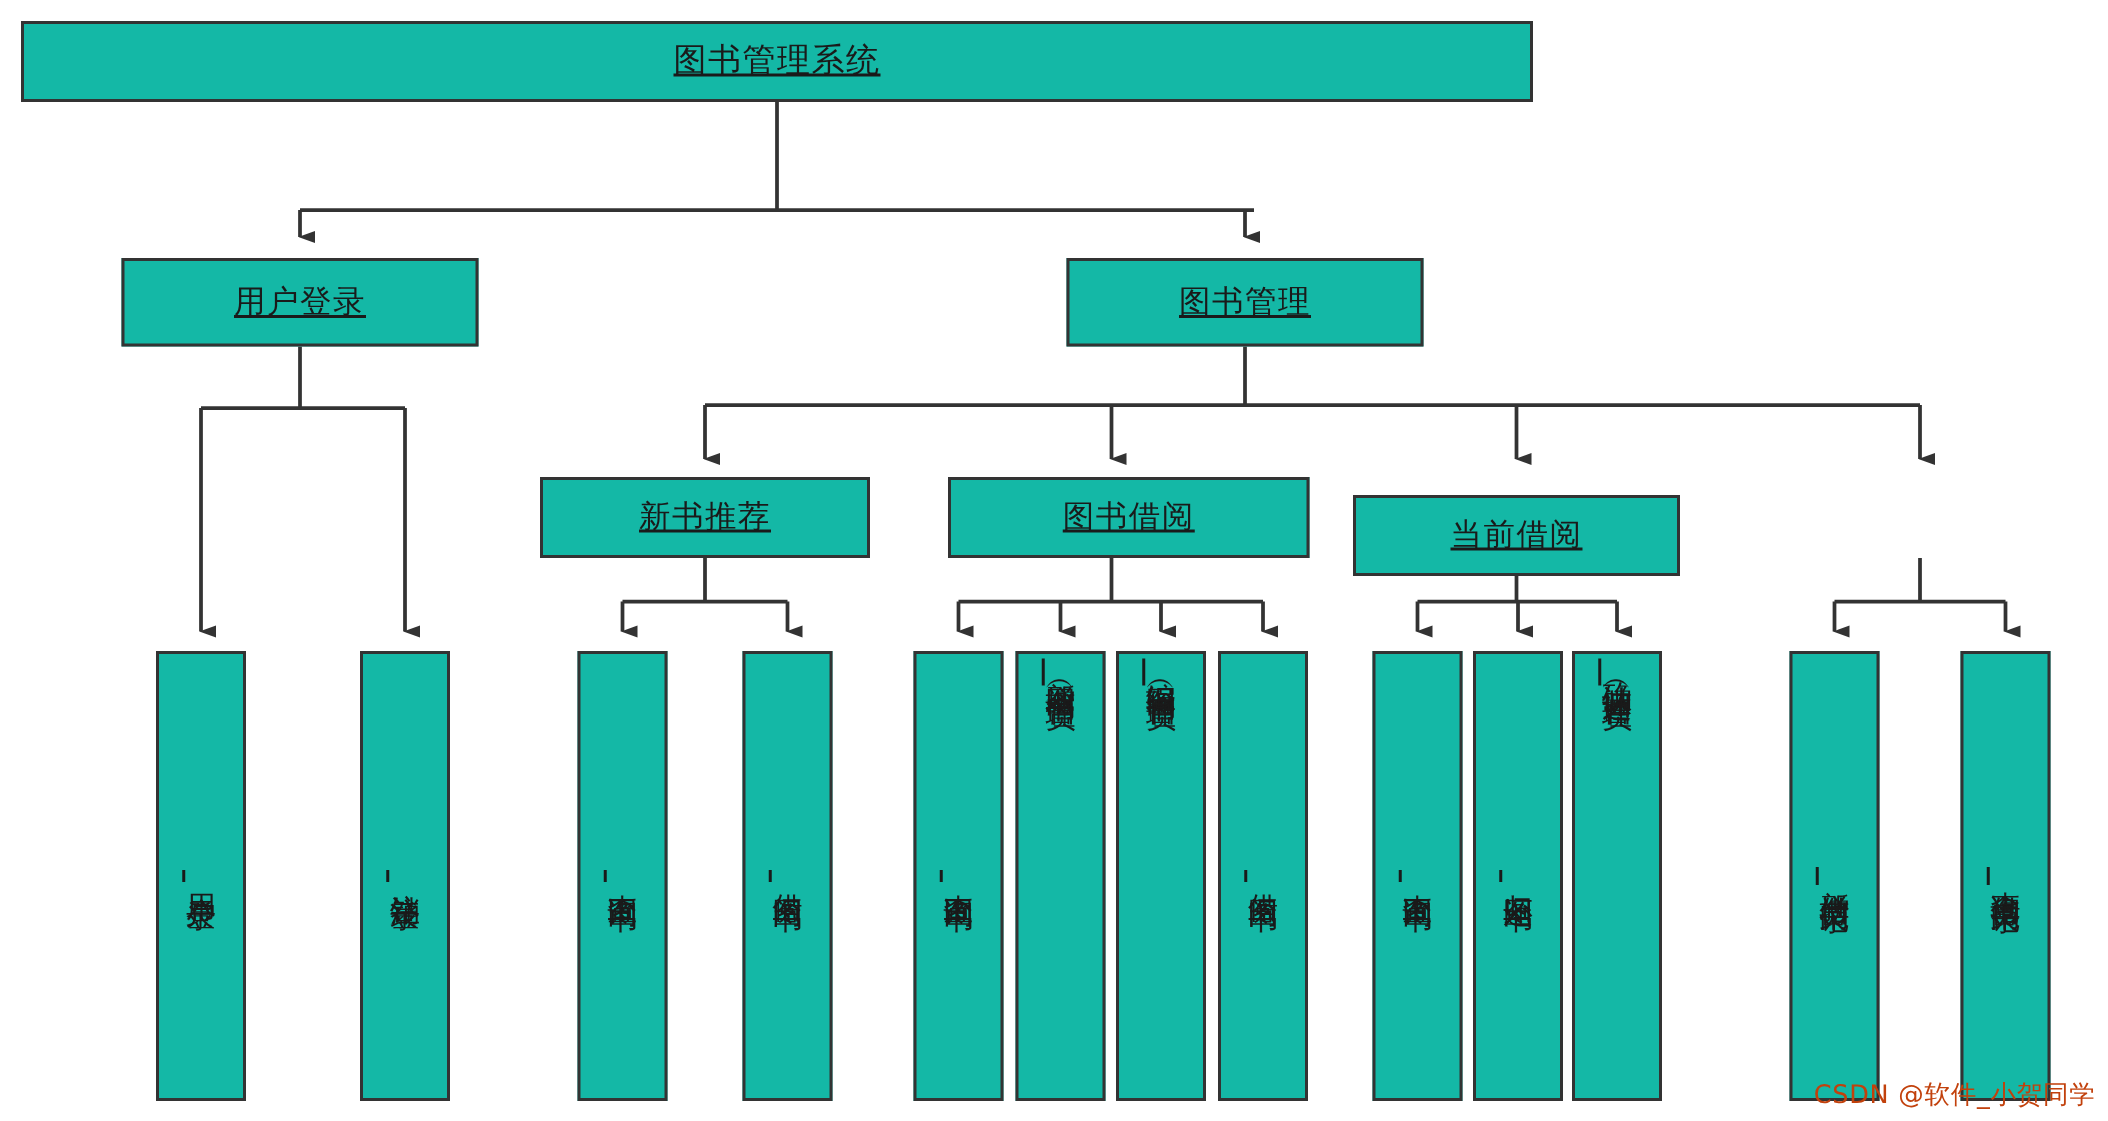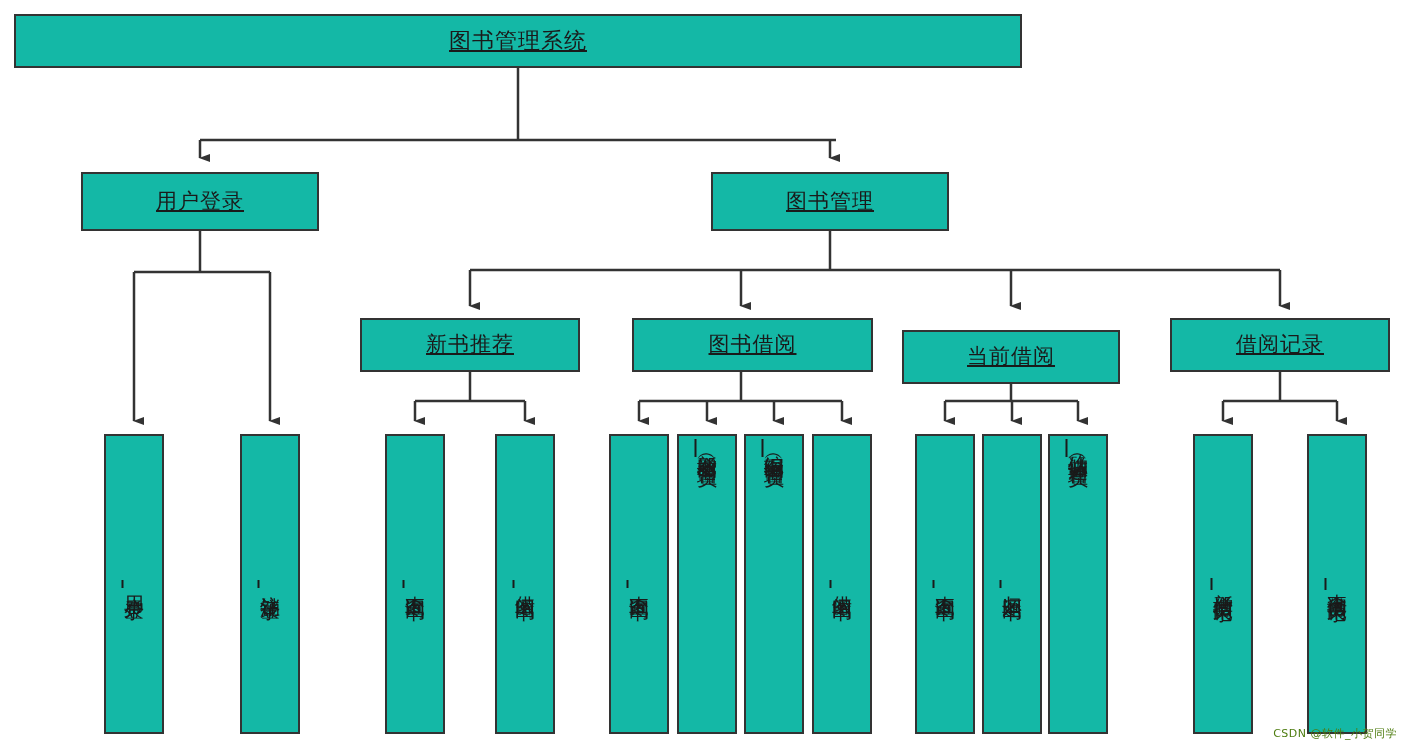--- a/index.html
+++ b/index.html
@@ -69,22 +69,22 @@
     box-sizing: border-box;
   }
   .leaf-inner.top-align {
     align-items: flex-start;
     padding-top: 3px;
   }
   #watermark {
     position: absolute;
     right: 8px;
     bottom: 6px;
-    font-size: 11px;
-    color: #4d7c0f;
+    font-size: 17px;
+    color: #c2410c;
     letter-spacing: 0.5px;
     white-space: nowrap;
   }
 </style>
 </head>
 <body>
 
 <div id="diagram-canvas">
 
   <svg id="edges-layer" viewBox="0 0 1405 747" width="1405" height="747" xmlns="http://www.w3.org/2000/svg">
@@ -150,23 +150,20 @@
 
   <div class="node horiz" style="left:711px; top:172px; width:238px; height:59px;">
     <span>图书管理</span>
   </div>
   <div class="node horiz" style="left:632px; top:318px; width:241px; height:54px;">
     <span>图书借阅</span>
   </div>
   <div class="node horiz" style="left:902px; top:318px; width:218px; height:54px;margin-top:12px;">
     <span>当前借阅</span>
   </div>
-  <div class="node horiz" style="left:1170px; top:318px; width:220px; height:54px;">
-    <span>借阅记录</span>
-  </div>
 
   <div class="node leaf" style="left:104px; top:434px; width:60px; height:300px;">
     <span class="leaf-inner">
       <span class="vtext">用户登录</span>
     </span>
   </div>
   <div class="node leaf" style="left:240px; top:434px; width:60px; height:300px;">
     <span class="leaf-inner">
       <span class="vtext">注销登录</span>
     </span>

